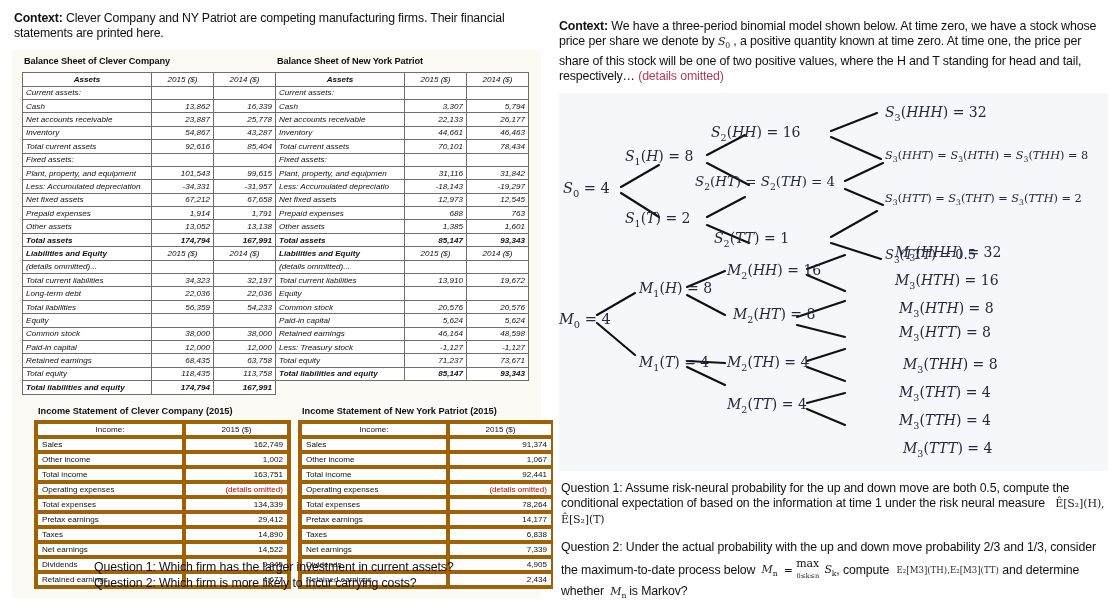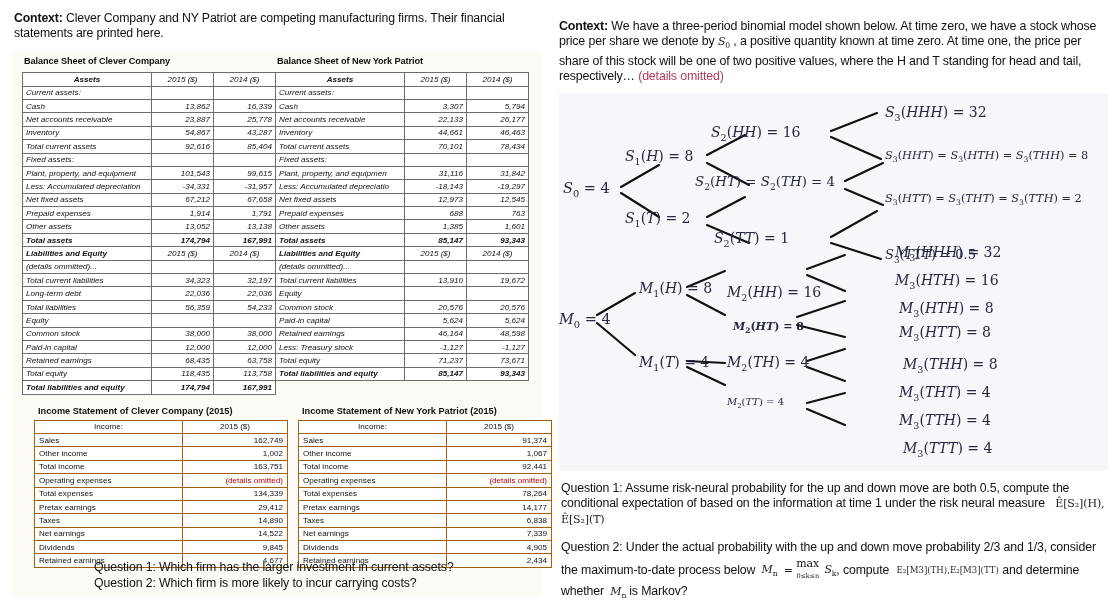--- a/index.html
+++ b/index.html
@@ -64,21 +64,21 @@
   table.fin td.num { text-align:right; width:62px; }
   table.fin td.hdr { text-align:center; font-weight:bold; }
   table.fin td.hdrc { text-align:center; }
   table.fin td.bold { font-weight:bold; }
 
   .income-row { display:flex; gap:11px; margin-top:11px; margin-left:14px; }
   .inc-block { width:253px; }
   .inc-title { font-size:9.2px; font-weight:bold; color:#111; margin:0 0 4px 4px; }
   table.inc { width:253px; border-collapse:collapse; background:#fff; table-layout:fixed; }
   table.inc td {
-    border:1px solid #a16207;
+    border:4px solid #a16207;
     font-size:8.1px; line-height:9px; height:13.4px;
     padding:1px 4px; color:#111; white-space:nowrap; overflow:hidden;
   }
   table.inc td.lbl { text-align:left; width:148px; }
   table.inc td.num { text-align:right; width:105px; }
   table.inc td.cen { text-align:center; }
   table.inc td.omit { color:#c00000; text-align:right; }
 
   .left-questions {
     position:absolute;
@@ -568,24 +568,24 @@
       <div class="mathlbl" style="left:136px;top:82px;  font-size:13.4px;"><i>S</i><sub>2</sub>(<i>HT</i>) = <i>S</i><sub>2</sub>(<i>TH</i>) = 4</div>
       <div class="mathlbl" style="left:155px;top:138px; font-size:14px;"><i>S</i><sub>2</sub>(<i>TT</i>) = 1</div>
       <div class="mathlbl" style="left:326px;top:12px;  font-size:14px;"><i>S</i><sub>3</sub>(<i>HHH</i>) = 32</div>
       <div class="mathlbl" style="left:326px;top:57px;  font-size:11.3px;"><i>S</i><sub>3</sub>(<i>HHT</i>) = <i>S</i><sub>3</sub>(<i>HTH</i>) = <i>S</i><sub>3</sub>(<i>THH</i>) = 8</div>
       <div class="mathlbl" style="left:326px;top:100px; font-size:11.3px;"><i>S</i><sub>3</sub>(<i>HTT</i>) = <i>S</i><sub>3</sub>(<i>THT</i>) = <i>S</i><sub>3</sub>(<i>TTH</i>) = 2</div>
       <div class="mathlbl" style="left:326px;top:155px; font-size:13px;"><i>S</i><sub>3</sub>(<i>TTT</i>) = 0.5</div>
 
       <div class="mathlbl" style="left:0px;  top:219px; font-size:14.5px;"><i>M</i><sub>0</sub> = 4</div>
       <div class="mathlbl" style="left:80px; top:188px; font-size:14px;"><i>M</i><sub>1</sub>(<i>H</i>) = 8</div>
       <div class="mathlbl" style="left:80px; top:262px; font-size:14px;"><i>M</i><sub>1</sub>(<i>T</i>) = 4</div>
-      <div class="mathlbl" style="left:168px;top:170px; font-size:14px;margin-top:22px;"><i>M</i><sub>2</sub>(<i>HH</i>) = 16</div>
-      <div class="mathlbl" style="left:174px;top:228px; font-size:11px;font-weight:bold;"><i>M</i><sub>2</sub>(<i>HT</i>) = 8</div>
+      <div class="mathlbl" style="left:168px;top:170px; font-size:14px;"><i>M</i><sub>2</sub>(<i>HH</i>) = 16</div>
+      <div class="mathlbl" style="left:174px;top:214px; font-size:14px;"><i>M</i><sub>2</sub>(<i>HT</i>) = 8</div>
       <div class="mathlbl" style="left:168px;top:262px; font-size:14px;"><i>M</i><sub>2</sub>(<i>TH</i>) = 4</div>
-      <div class="mathlbl" style="left:168px;top:304px; font-size:10px;"><i>M</i><sub>2</sub>(<i>TT</i>) = 4</div>
+      <div class="mathlbl" style="left:168px;top:304px; font-size:14px;"><i>M</i><sub>2</sub>(<i>TT</i>) = 4</div>
       <div class="mathlbl" style="left:336px;top:152px; font-size:14px;"><i>M</i><sub>3</sub>(<i>HHH</i>) = 32</div>
       <div class="mathlbl" style="left:336px;top:180px; font-size:14px;"><i>M</i><sub>3</sub>(<i>HTH</i>) = 16</div>
       <div class="mathlbl" style="left:340px;top:208px; font-size:14px;"><i>M</i><sub>3</sub>(<i>HTH</i>) = 8</div>
       <div class="mathlbl" style="left:340px;top:232px; font-size:14px;"><i>M</i><sub>3</sub>(<i>HTT</i>) = 8</div>
       <div class="mathlbl" style="left:344px;top:264px; font-size:14px;"><i>M</i><sub>3</sub>(<i>THH</i>) = 8</div>
       <div class="mathlbl" style="left:340px;top:292px; font-size:14px;"><i>M</i><sub>3</sub>(<i>THT</i>) = 4</div>
       <div class="mathlbl" style="left:340px;top:320px; font-size:14px;"><i>M</i><sub>3</sub>(<i>TTH</i>) = 4</div>
       <div class="mathlbl" style="left:344px;top:348px; font-size:14px;"><i>M</i><sub>3</sub>(<i>TTT</i>) = 4</div>
     </div>
 

